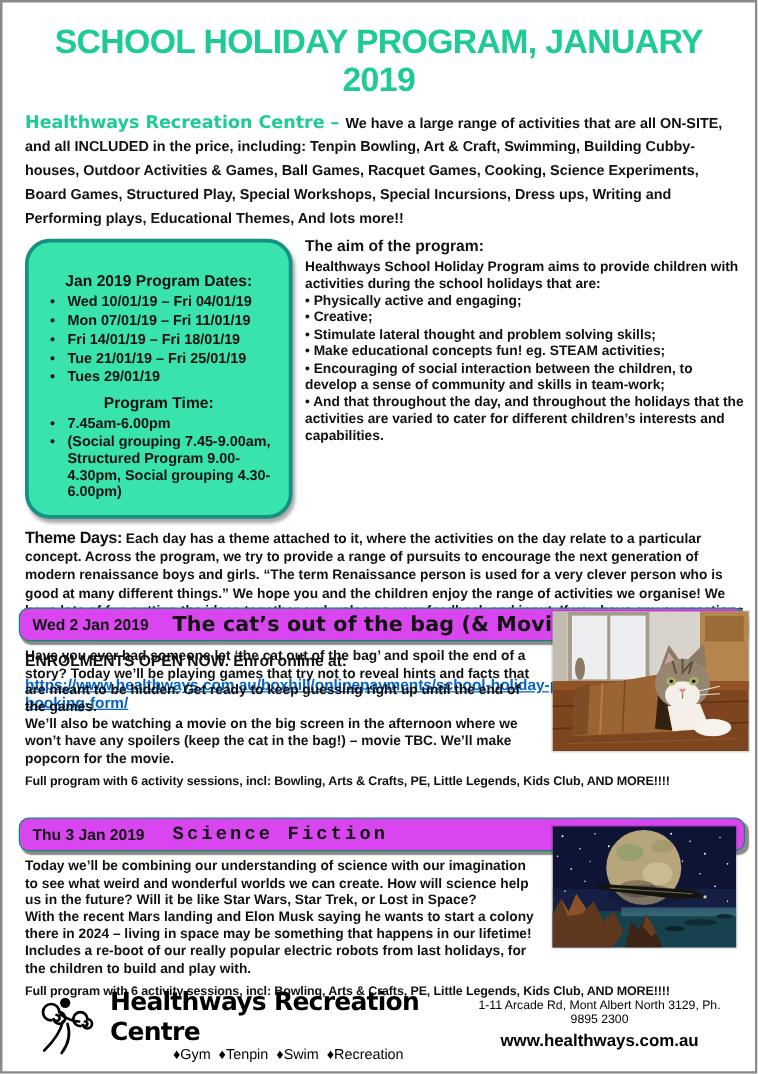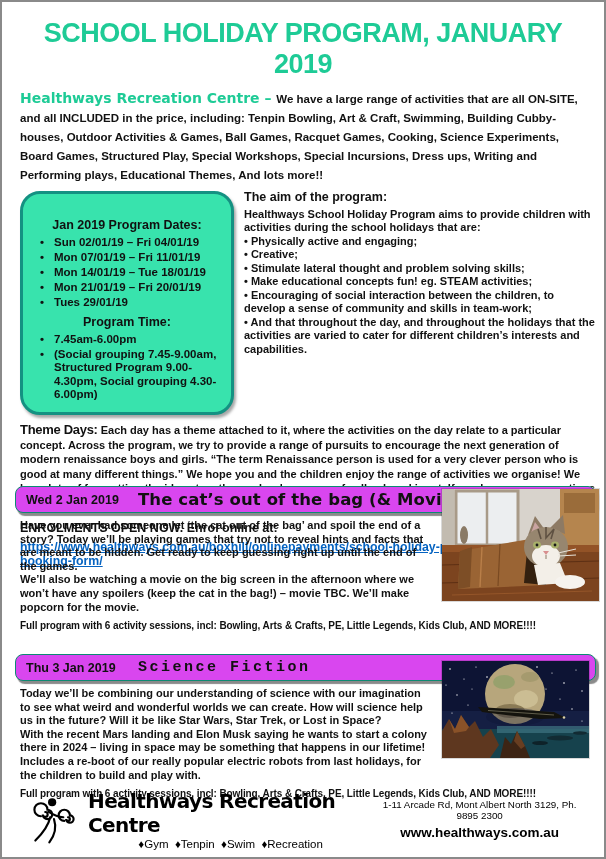--- a/index.html
+++ b/index.html
@@ -75,33 +75,33 @@
   <div class="intro">
     <span class="brand">Healthways Recreation Centre – </span><span>We have a large range of activities that are all ON-SITE, and all INCLUDED in the price, including: Tenpin Bowling, Art &amp; Craft, Swimming, Building Cubby-houses, Outdoor Activities &amp; Games, Ball Games, Racquet Games, Cooking, Science Experiments, Board Games, Structured Play, Special Workshops, Special Incursions, Dress ups, Writing and Performing plays, Educational Themes, And lots more!!</span>
   </div>
 
   <div class="columns">
 
     <div class="dates-box">
       <div class="box-heading">Jan 2019 Program Dates:</div>
       <div class="b-item">
           <span class="dot">•</span>
-          <span class="b-text">Sun 02/01/19 – Fri 04/01/19</span>
+          <span class="b-text">Wed 10/01/19 – Fri 04/01/19</span>
         </div>
       <div class="b-item">
           <span class="dot">•</span>
           <span class="b-text">Mon 07/01/19 – Fri 11/01/19</span>
         </div>
       <div class="b-item">
           <span class="dot">•</span>
-          <span class="b-text">Mon 14/01/19 – Tue 18/01/19</span>
-        </div>
-      <div class="b-item">
-          <span class="dot">•</span>
-          <span class="b-text">Mon 21/01/19 – Fri 20/01/19</span>
+          <span class="b-text">Fri 14/01/19 – Fri 18/01/19</span>
+        </div>
+      <div class="b-item">
+          <span class="dot">•</span>
+          <span class="b-text">Tue 21/01/19 – Fri 25/01/19</span>
         </div>
       <div class="b-item">
           <span class="dot">•</span>
           <span class="b-text">Tues 29/01/19</span>
         </div>
       <div class="box-heading" style="margin-top:5px;">Program Time:</div>
       <div class="b-item">
           <span class="dot">•</span>
           <span class="b-text">7.45am-6.00pm</span>
         </div>

